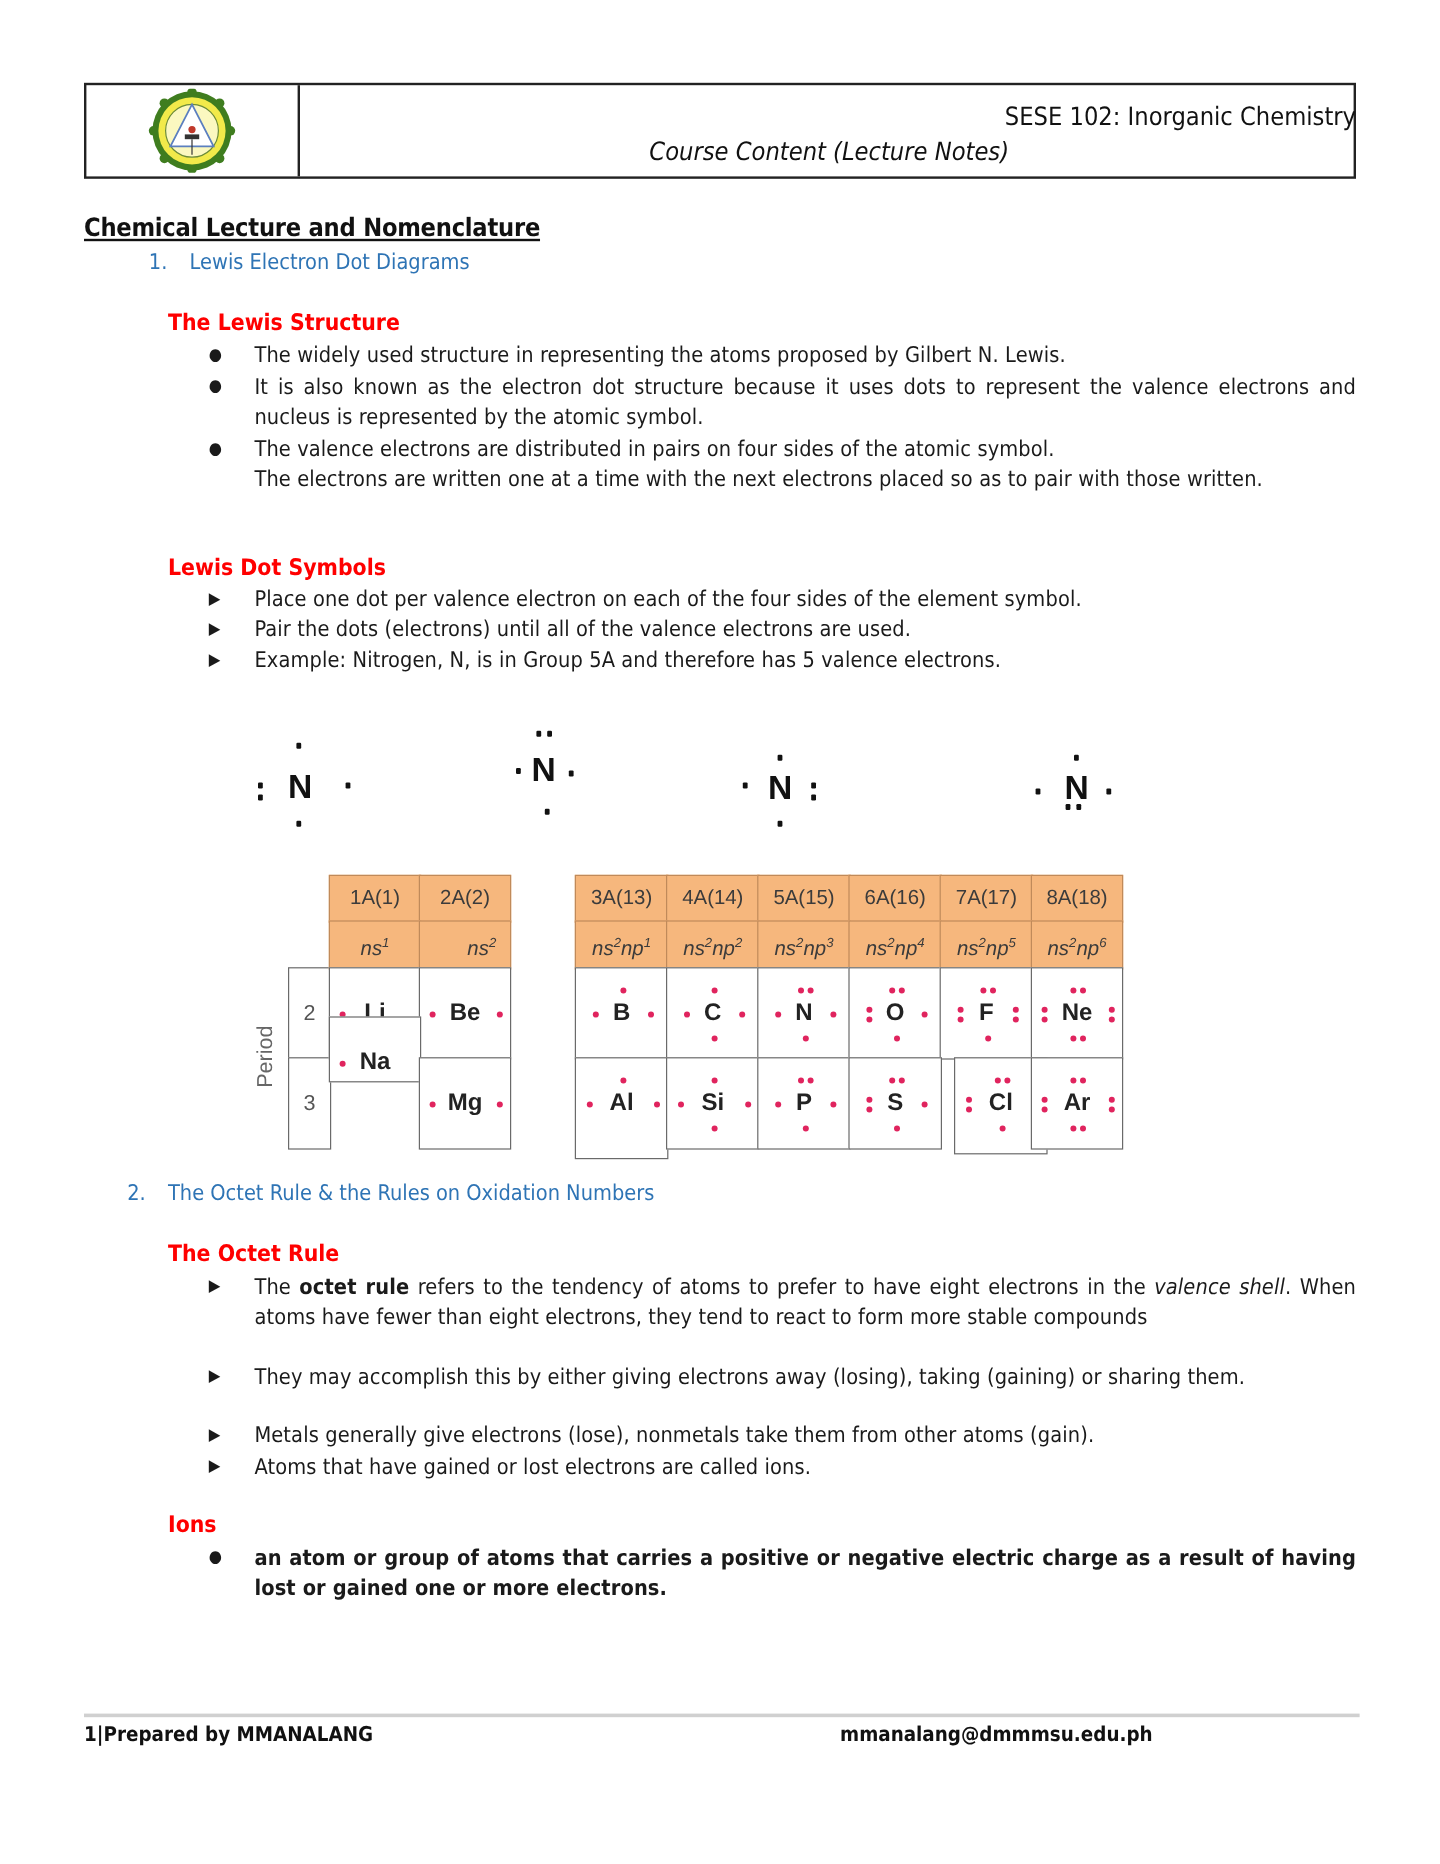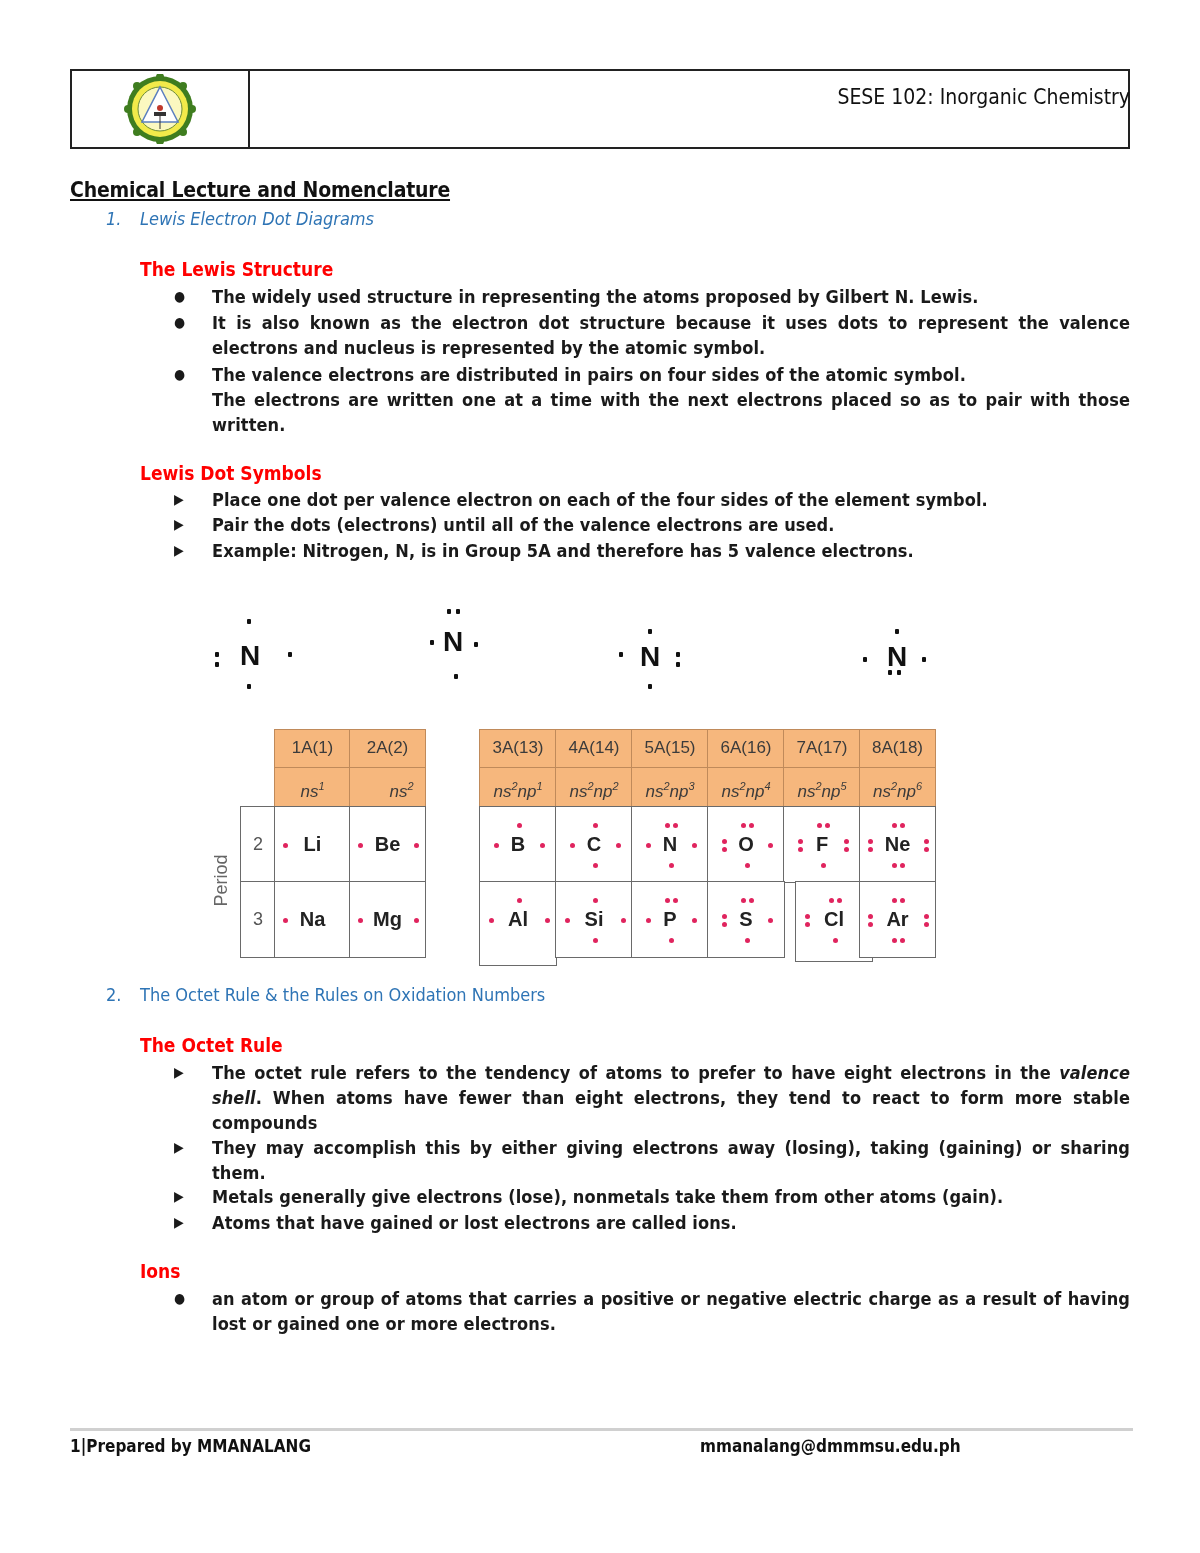--- a/index.html
+++ b/index.html
@@ -13,21 +13,21 @@
   .header-subtitle { left: 180px; top: 43px; width: 878px; text-align: center; font-size: 21px; font-style: italic; color: #111; }
 
   .main-title { left: 70px; top: 178px; font-size: 21px; font-weight: bold; text-decoration: underline; color: #111; letter-spacing: -0.2px; }
   .section-heading { font-size: 18px; color: #2e74b5; }
   .section-heading .num { display: inline-block; width: 34px; }
   .sub-heading { font-size: 19px; font-weight: bold; color: #ff0000; }
 
   .text { font-size: 18px; line-height: 25px; color: #1a1a1a; letter-spacing: 0.1px; }
   .bullet-row { position: absolute; left: 140px; width: 990px; }
   .bullet-row .mark { position: absolute; left: 34px; top: 0; width: 20px; font-size: 14px; }
-  .bullet-row .body { margin-left: 72px; text-align: justify; font-weight: bold; }
+  .bullet-row .body { margin-left: 72px; text-align: justify; }
 
   
   .lewis { font-size: 28px; font-weight: bold; color: #111; font-family: "Liberation Sans", sans-serif; }
   .dot { position: absolute; width: 4px; height: 5px; background: #111; border-radius: 1px; }
 
   
   .ptable { font-family: "Liberation Sans", sans-serif; }
   .pcell { position: absolute; box-sizing: border-box; border: 1.5px solid #6a6a6a; background: #fff; }
   .phead { background: #f6b77d; color: #3b3b3b; font-size: 17px; text-align: center; line-height: 36px; }
   .phead.cfg { font-style: italic; }
@@ -61,25 +61,26 @@
       </g>
       <circle cx="40" cy="35" r="28" fill="#f2ea4a"></circle>
       <circle cx="40" cy="35" r="22" fill="#fbf8c0" stroke="#6b8b3a" stroke-width="1"></circle>
       <polygon points="40,13 58,48 22,48" fill="#ffffff" stroke="#5b7fbf" stroke-width="1.5"></polygon>
       <circle cx="40" cy="34" r="3" fill="#c0392b"></circle>
       <rect x="34" y="38" width="12" height="4" fill="#333"></rect>
       <line x1="40" y1="42" x2="40" y2="55" stroke="#333" stroke-width="1"></line>
     </svg>
   </div>
   <div class="abs header-title">SESE 102: Inorganic Chemistry</div>
+  <div class="abs header-subtitle">Course Content (Lecture Notes)</div>
 </div>
 
 <div class="abs main-title">Chemical Lecture and Nomenclature</div>
 
-<div class="abs section-heading" style="left:106px;top:208px;font-style:italic;">
+<div class="abs section-heading" style="left:124px;top:208px;">
   <span class="num">1.</span><span>Lewis Electron Dot Diagrams</span>
 </div>
 
 <div class="abs sub-heading" style="left:140px;top:258px;">The Lewis Structure</div>
 
 <div class="bullet-row text" style="top:284px;">
   <span class="mark">●</span>
   <div class="body">The widely used structure in representing the atoms proposed by Gilbert N. Lewis.</div>
 </div>
 <div class="bullet-row text" style="top:310px;">
@@ -224,21 +225,21 @@
         <div class="psym" style="top: 26px;">Ne</div>
         <div class="rdot" style="left: 32px; top: 15.5px;"></div>
         <div class="rdot" style="left: 40px; top: 15.5px;"></div>
         <div class="rdot" style="left: 32px; top: 55.5px;"></div>
         <div class="rdot" style="left: 40px; top: 55.5px;"></div>
         <div class="rdot" style="left: 8px; top: 31.5px;"></div>
         <div class="rdot" style="left: 8px; top: 39.5px;"></div>
         <div class="rdot" style="left: 64px; top: 31.5px;"></div>
         <div class="rdot" style="left: 64px; top: 39.5px;"></div>
       </div>
-      <div class="pcell" style="left: 274px; top: 881px; width: 77px; height: 77px;">
+      <div class="pcell" style="left: 274px; top: 847px; width: 77px; height: 55px;">
         <div class="psym" style="top: 26px;">Na</div>
         <div class="rdot" style="left: 8px; top: 35.5px;"></div>
       </div>
       <div class="pcell" style="left: 349px; top: 881px; width: 77px; height: 77px;">
         <div class="psym" style="top: 26px;">Mg</div>
         <div class="rdot" style="left: 8px; top: 35.5px;"></div>
         <div class="rdot" style="left: 64px; top: 35.5px;"></div>
       </div>
       <div class="pcell" style="left: 479px; top: 881px; width: 78px; height: 85px;">
         <div class="psym" style="top: 26px;">Al</div>

